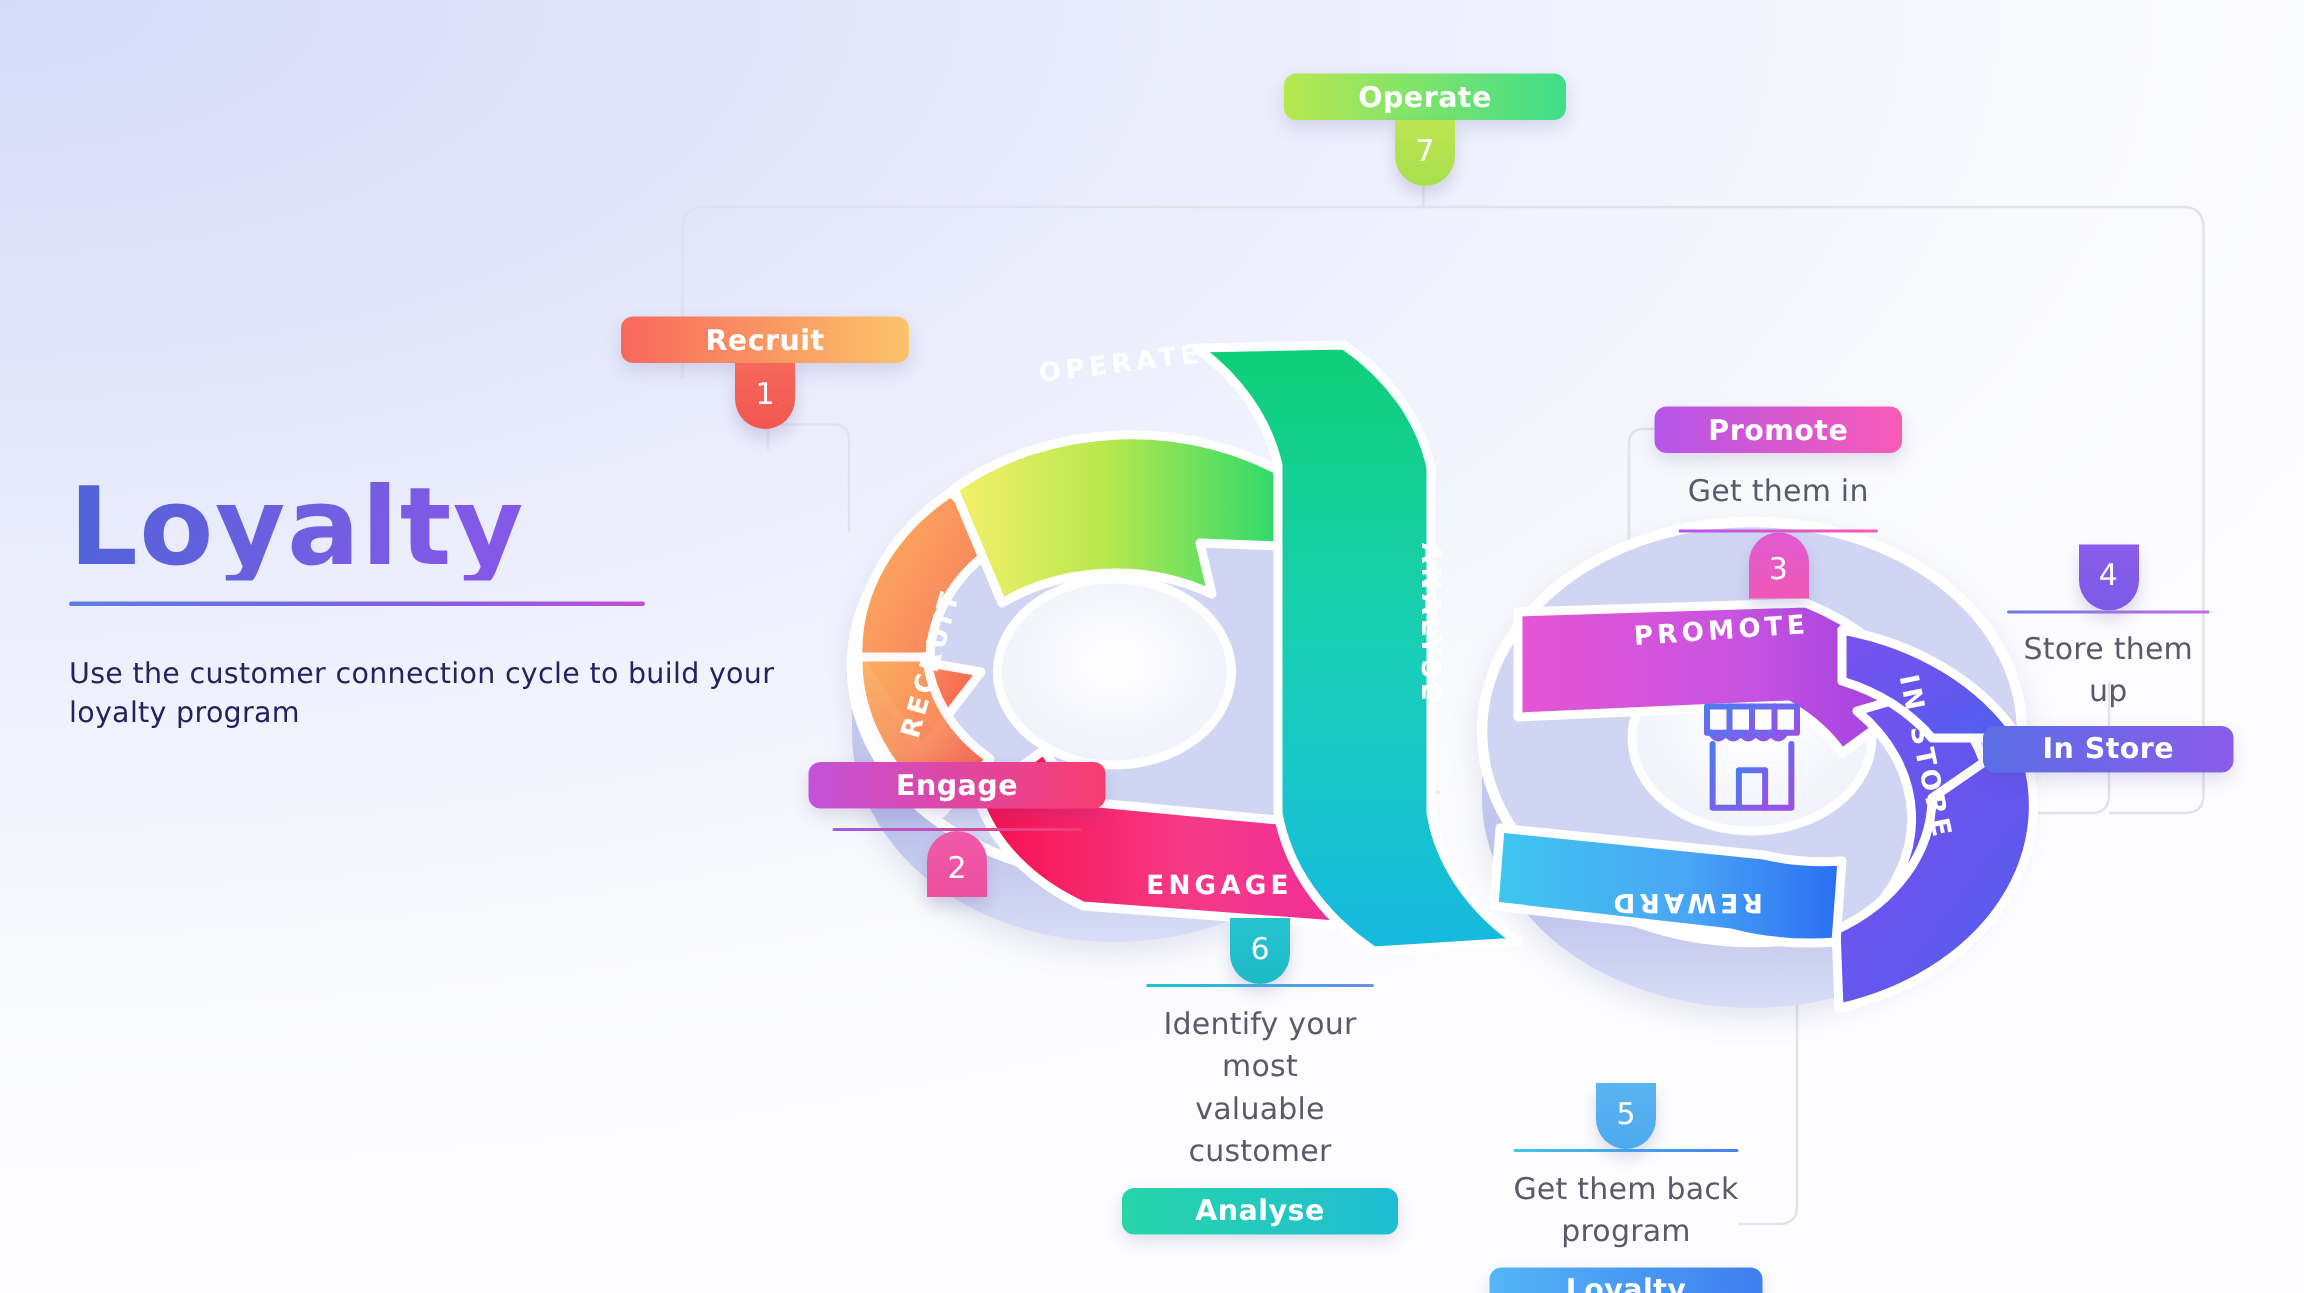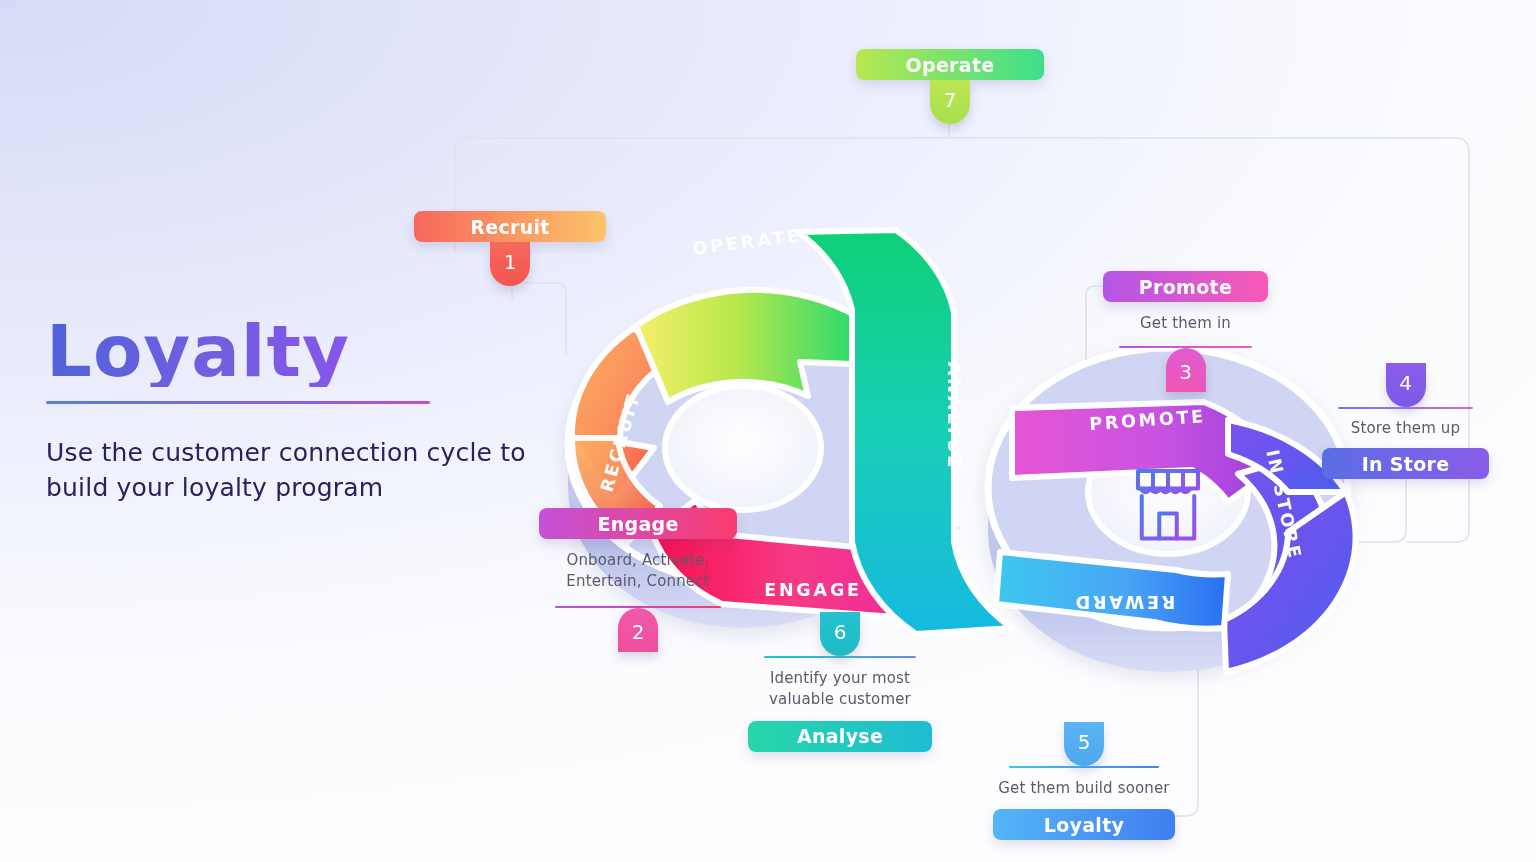--- a/index.html
+++ b/index.html
@@ -18,41 +18,41 @@
     background:linear-gradient(100deg,#4f63d8 0%,#6f5fe0 30%,#8457e8 55%,#7b6ae6 75%,#96d5e8 100%);
     -webkit-background-clip:text;background-clip:text;color:transparent;
     -webkit-text-fill-color:transparent;
     margin:0;padding:0;
   }
   .title-rule{
     margin-top:14px;width:384px;height:3px;border-radius:2px;
     background:linear-gradient(90deg,#5b7fe0 0%,#6f6ae0 35%,#8d5ce4 70%,#c24fd4 100%);
   }
   .subtitle{
-    margin-top:32px;font-size:25px;line-height:1.38;color:#27215e;
+    margin-top:32px;font-size:19px;line-height:1.38;color:#27215e;
     font-weight:400;letter-spacing:.2px;width:480px;
   }
 
   
   .connectors{position:absolute;left:0;top:0;width:1536px;height:862px;pointer-events:none;}
 
   
   .diagram{position:absolute;left:548px;top:176px;width:830px;height:520px;}
 
   
   .callout{position:absolute;}
   .pill{
     display:flex;align-items:center;justify-content:center;
     height:31px;border-radius:8px;color:#fff;font-weight:bold;
     font-size:19px;letter-spacing:.3px;
     box-shadow:0 5px 12px rgba(80,60,140,.16);
     white-space:nowrap;padding:0 16px;
   }
   .desc{
-    font-size:15px;color:#5a5a6b;text-align:center;line-height:1.42;
+    font-size:20px;color:#5a5a6b;text-align:center;line-height:1.42;
     letter-spacing:.15px;white-space:pre-line;
   }
   .rule{height:2px;border-radius:1px;}
   .num{
     width:40px;height:40px;color:#fff;font-size:20px;font-weight:500;
     display:flex;align-items:center;justify-content:center;
     box-shadow:0 6px 10px rgba(80,60,140,.18);
   }
   .num.down{border-radius:0 0 22px 22px;padding-bottom:4px;}
   .num.up{border-radius:22px 22px 0 0;padding-top:4px;}
@@ -239,32 +239,30 @@
 
 <div class="callout stack" style="left:1338px;top:363px;width:135px;">
   <div class="num down" style="background:linear-gradient(180deg,#8a5cea,#7a5ae8);">4</div>
   <div class="rule" style="width:135px;background:linear-gradient(90deg,#6e7ae8,#c769e0);"></div>
   <div class="desc" style="margin-top:9px;width:135px;">Store them up</div>
   <div class="pill" style="margin-top:9px;width:135px;background:linear-gradient(90deg,#5a6ee6,#8a5cea);">In Store</div>
 </div>
 
 <div class="callout stack" style="left:555px;top:508px;width:166px;">
   <div class="pill" style="width:166px;background:linear-gradient(90deg,#c352d8,#fa3c6e);">Engage</div>
-  <div class="desc" style="margin-top:11px;width:190px;">Onboard, Activate,
-Entertain, Connect</div>
   <div class="rule" style="margin-top:13px;width:166px;background:linear-gradient(90deg,#a05ce0,#fa3c6e);"></div>
   <div class="num up" style="background:linear-gradient(180deg,#f05aa8,#ec4f9e);">2</div>
 </div>
 
 <div class="callout stack" style="left:764px;top:612px;width:152px;">
   <div class="num down" style="background:linear-gradient(180deg,#24c3ce,#1fb9c8);">6</div>
   <div class="rule" style="width:152px;background:linear-gradient(90deg,#19c7cf,#6a8ee8);"></div>
   <div class="desc" style="margin-top:10px;width:175px;">Identify your most
 valuable customer</div>
   <div class="pill" style="margin-top:10px;width:152px;background:linear-gradient(90deg,#27d6a8,#1fbcd4);">Analyse</div>
 </div>
 
 <div class="callout stack" style="left:1009px;top:722px;width:150px;">
   <div class="num down" style="background:linear-gradient(180deg,#5ab4f2,#4da9ef);">5</div>
   <div class="rule" style="width:150px;background:linear-gradient(90deg,#3ec7e8,#4b7ef0);"></div>
-  <div class="desc" style="margin-top:10px;width:190px;">Get them build sooner</div>
+  <div class="desc" style="margin-top:10px;width:190px;">Get them back program</div>
   <div class="pill" style="margin-top:10px;width:150px;background:linear-gradient(90deg,#54b6f7,#3f7ef0);">Loyalty</div>
 </div>
 
 </body></html>

